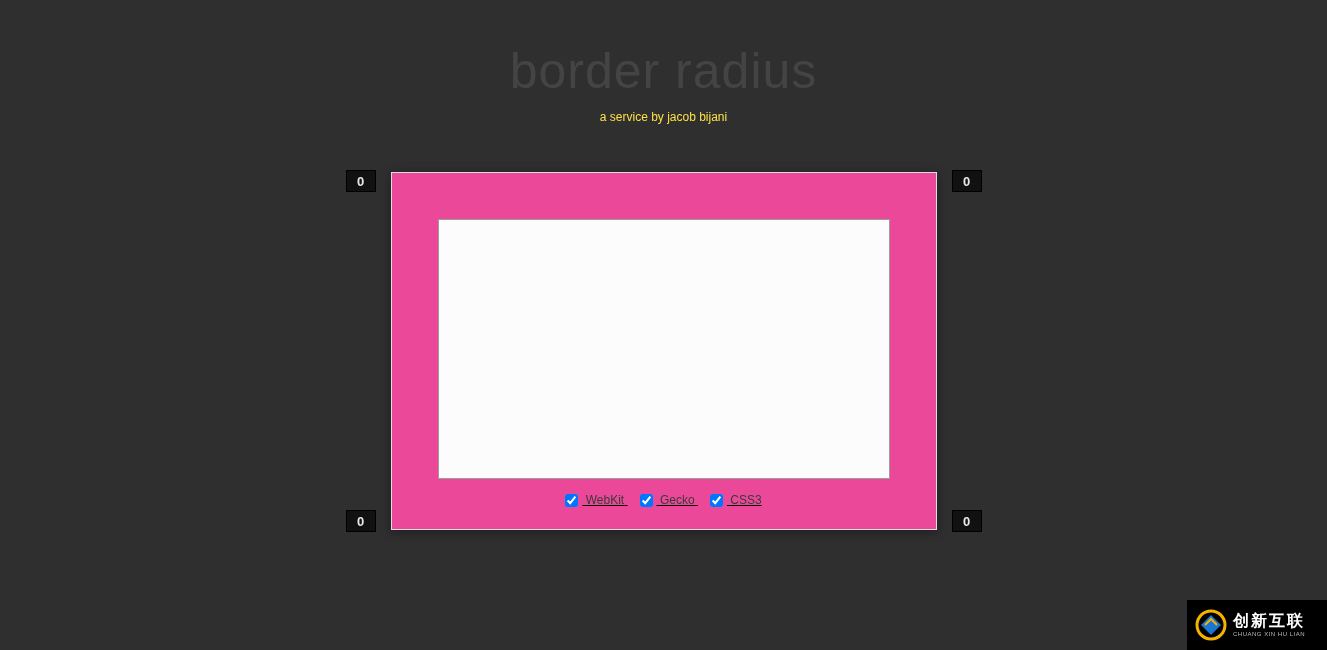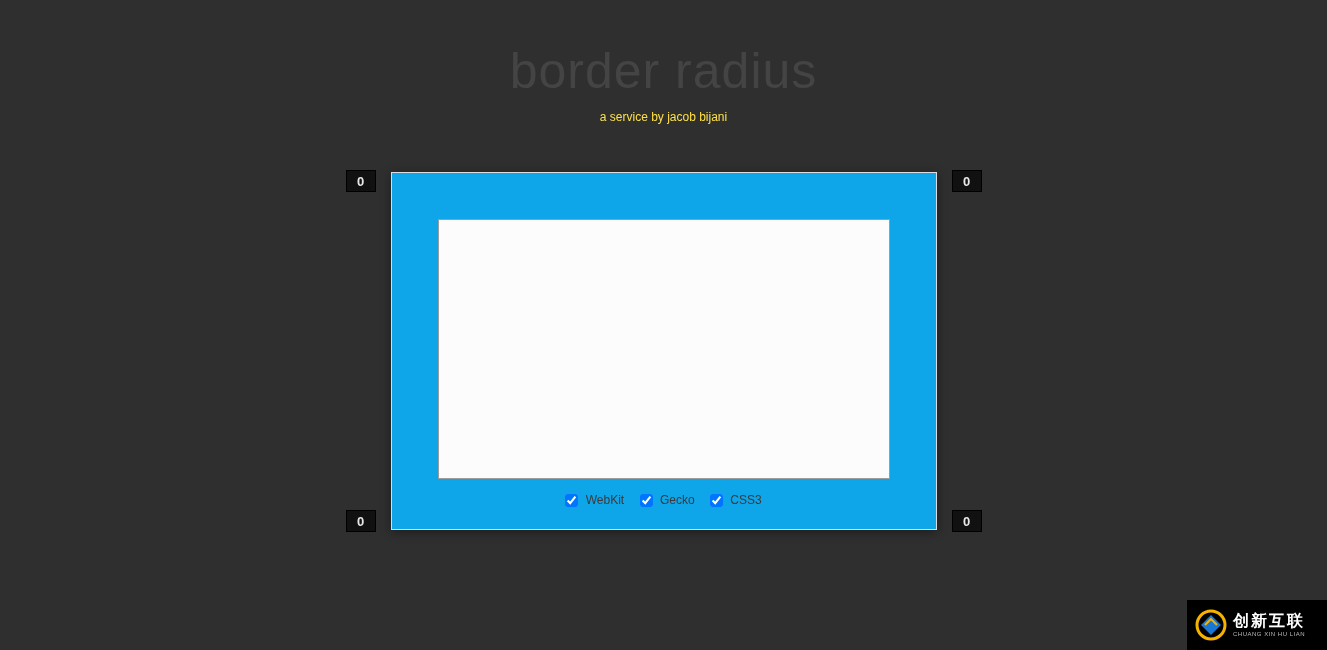--- a/index.html
+++ b/index.html
@@ -31,25 +31,26 @@
     position: absolute;
     left: 50%;
     top: 172px;
     transform: translateX(-50%);
     width: 640px;
   }
   .panel {
     width: 546px;
     height: 358px;
     margin: 0 auto;
-    background: #0ea5e9;
+    background: #ec4899;
     border: 1px solid #dcdde1;
     box-shadow: 0 2px 10px rgba(0,0,0,0.4);
     position: relative;
     padding: 46px 46px 12px 46px;
+    text-decoration: underline;
   }
   .preview {
     width: 452px;
     height: 260px;
     background: #fcfcfd;
     border: 1px solid #9c9c9c;
     margin: 0 auto;
   }
   .options {
     text-align: center;

